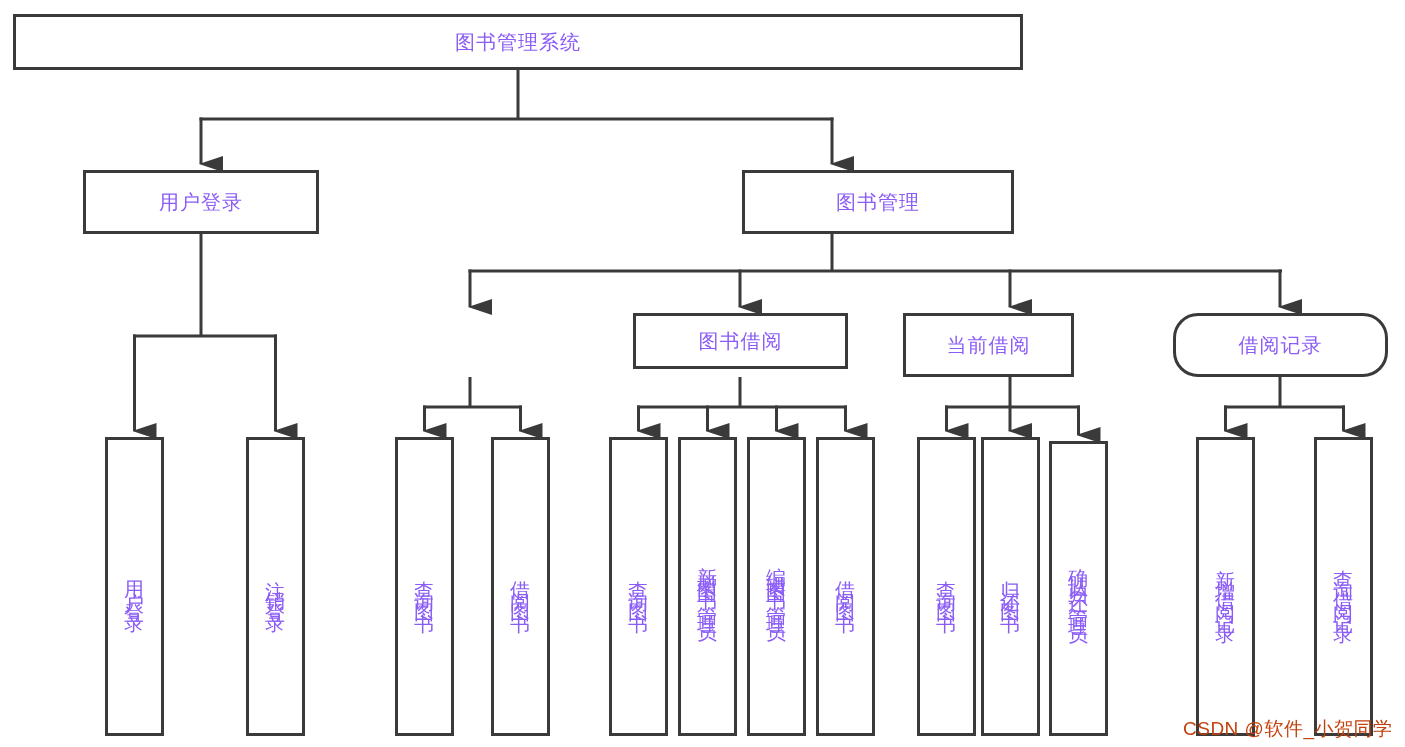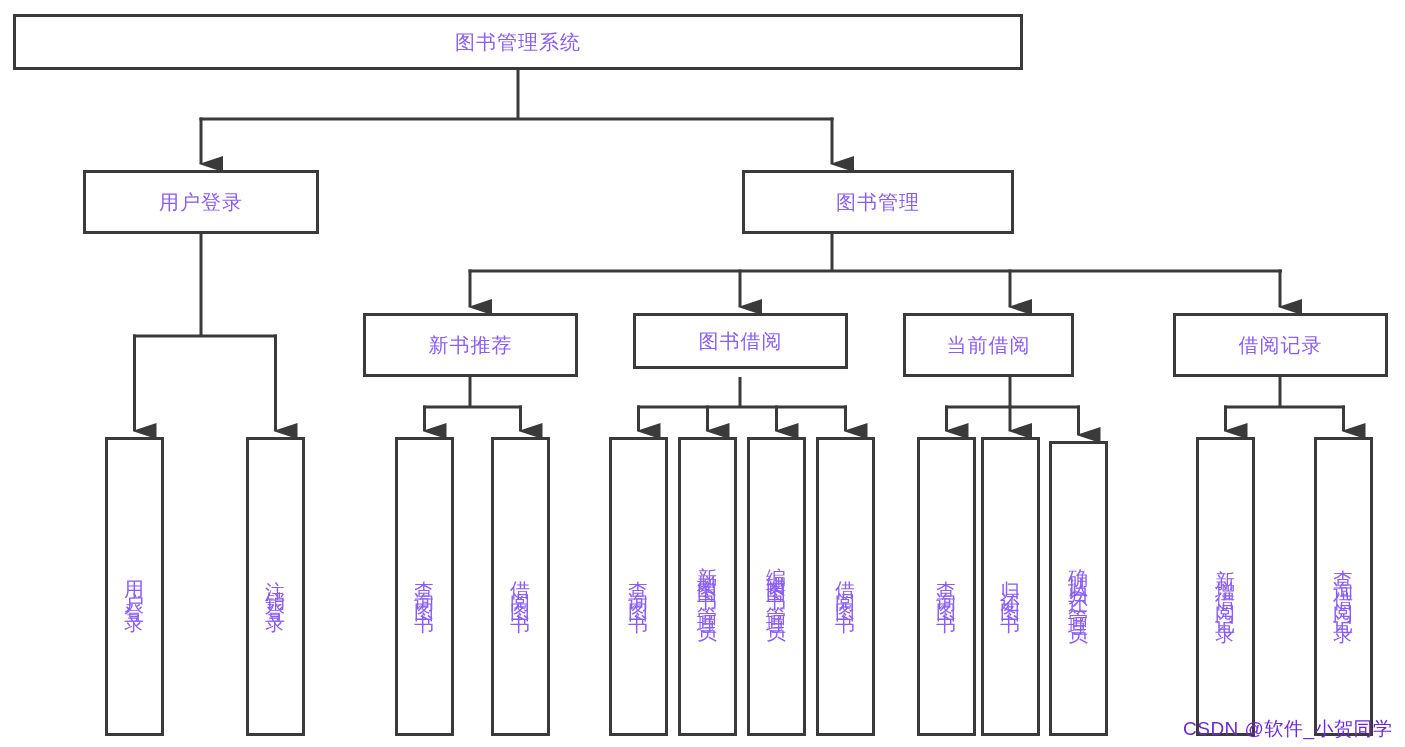--- a/index.html
+++ b/index.html
@@ -37,21 +37,21 @@
     line-height: 1;
   }
   .node.leaf.long .label-v {
     letter-spacing: 8px;
   }
   #watermark {
     position: absolute;
     left: 1183px;
     top: 716px;
     font-size: 19px;
-    color: #6d28d9;
+    color: #c2410c;
     letter-spacing: 0.5px;
     z-index: 3;
     white-space: nowrap;
   }
 </style>
 </head>
 <body>
 
 <div id="canvas">
 
@@ -109,30 +109,27 @@
     <span>图书管理系统</span>
   </div>
 
   <div class="node" style="left:83px; top:170px; width:236px; height:64px;">
     <span>用户登录</span>
   </div>
   <div class="node" style="left:742px; top:170px; width:272px; height:64px;">
     <span>图书管理</span>
   </div>
 
-  <div class="node" style="left:363px; top:313px; width:215px; height:64px;">
-    <span>新书推荐</span>
-  </div>
   <div class="node" style="left:633px; top:313px; width:215px; height:56px;">
     <span>图书借阅</span>
   </div>
   <div class="node" style="left:903px; top:313px; width:171px; height:64px;">
     <span>当前借阅</span>
   </div>
-  <div class="node" style="left:1173px; top:313px; width:215px; height:64px;">
+  <div class="node" style="left:1173px; top:313px; width:215px; height:64px;border-radius:25px;">
     <span>借阅记录</span>
   </div>
 
   <div class="node leaf" style="left:105px; top:437px; width:59px; height:299px;">
     <span class="label-v">用户登录</span>
   </div>
   <div class="node leaf" style="left:246px; top:437px; width:59px; height:299px;">
     <span class="label-v">注销登录</span>
   </div>
 

